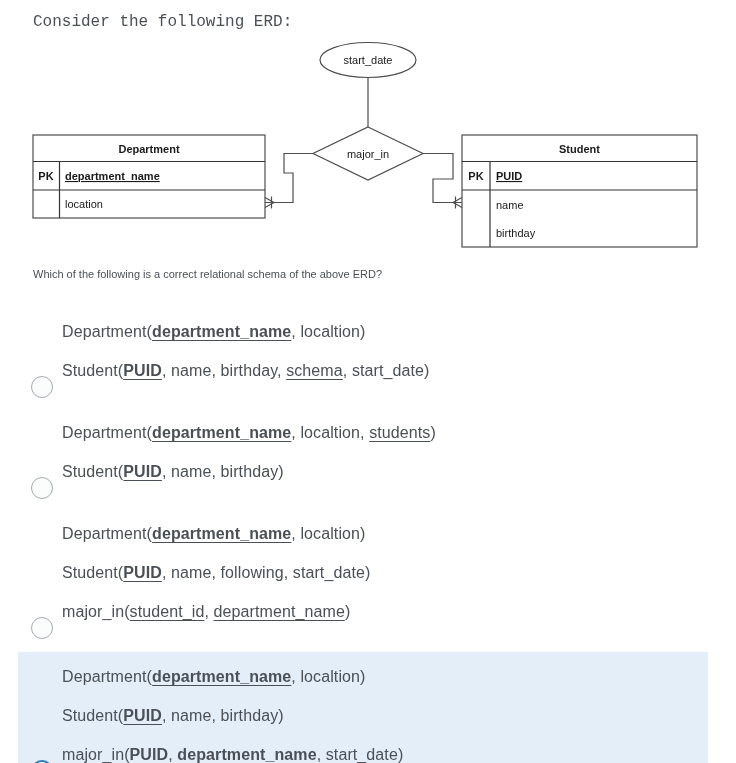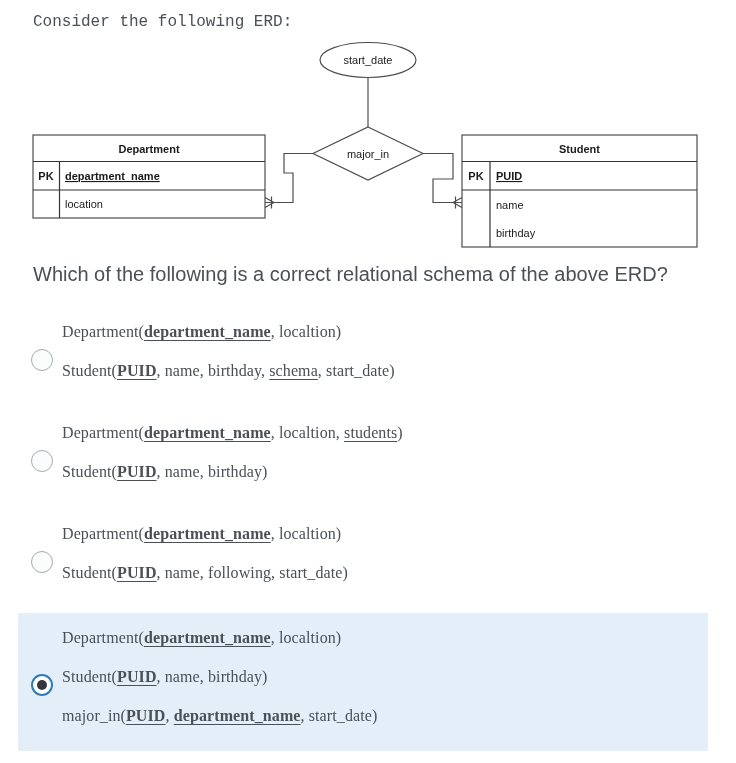--- a/index.html
+++ b/index.html
@@ -31,32 +31,32 @@
     font-size: 11px;
     fill: #1a1a1a;
   }
   .erd-svg text.b { font-weight: bold; }
   .erd-svg text.u { text-decoration: underline; }
   .erd-svg .shape { fill: #ffffff; stroke: var(--line); stroke-width: 1.2; }
   .erd-svg .wire { fill: none; stroke: var(--line); stroke-width: 1.2; }
   .erd-svg .tline { stroke: #333; stroke-width: 1.2; }
   .question {
     margin: 11px 0 4px 33px;
-    font-size: 20px;
+    font-size: 11px;
     line-height: 22px;
   }
   .options { margin-top: 25px; }
   .option {
     position: relative;
     margin: 0 0 9px 18px;
     width: 690px;
     padding: 10px 10px 4px 13px;
   }
   .option.selected { background: var(--highlight); padding-top: 13px; padding-bottom: 8px; }
-  .option-row { display: flex; align-items: center; font-family: Liberation Serif, serif; }
+  .option-row { display: flex; align-items: flex-end; }
   .radio {
     flex: 0 0 auto;
     width: 22px; height: 22px;
     border-radius: 50%;
     border: 1.5px solid var(--radio-border);
     background: #fbfcfc;
     margin-top: 1px;
     display: inline-flex;
     align-items: center;
     justify-content: center;
@@ -149,20 +149,21 @@
           <p class="opt-line"><span>Student(</span><span class="b u">PUID</span><span>, name, birthday)</span></p>
         </div>
     </div>
   </div>
   <div class="option">
     <div class="option-row">
       <span class="radio"></span>
       <div class="option-lines">
           <p class="opt-line"><span>Department(</span><span class="b u">department_name</span><span>, localtion)</span></p>
           <p class="opt-line"><span>Student(</span><span class="b u">PUID</span><span>, name, following, start_date)</span></p>
+          <p class="opt-line"><span>major_in(</span><span class="u">student_id</span><span>, </span><span class="u">department_name</span><span>)</span></p>
         </div>
     </div>
   </div>
   <div class="option selected">
     <div class="option-row">
       <span class="radio checked">
           <span class="dot"></span>
         </span>
       <div class="option-lines">
           <p class="opt-line"><span>Department(</span><span class="b u">department_name</span><span>, localtion)</span></p>

